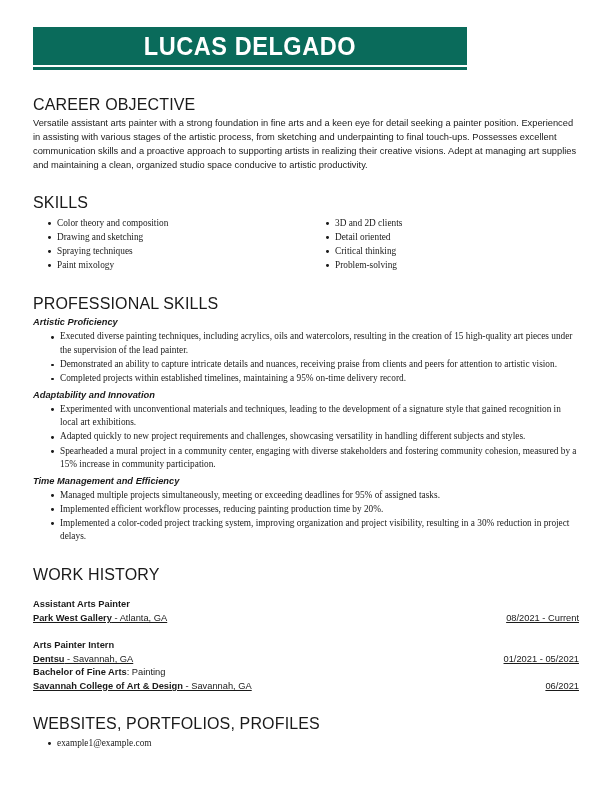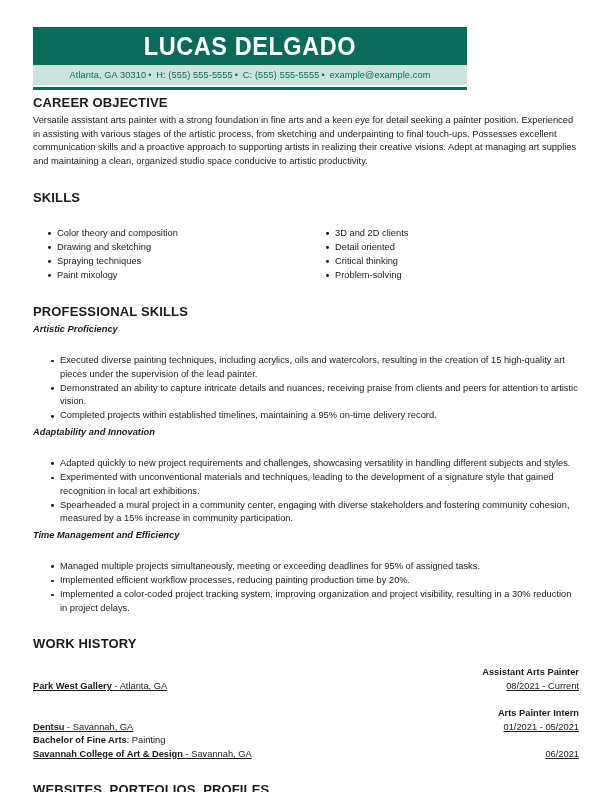--- a/index.html
+++ b/index.html
@@ -71,42 +71,43 @@
   .content {
     position: absolute;
     left: 33px;
     top: 96px;
     width: 546px;
   }
   .section {
     margin-bottom: 0;
   }
   .section-title {
-    font-size: 13px;
-    font-weight: bold;
+    font-size: 16px;
+    font-weight: normal;
     color: #1a1a1a;
     letter-spacing: 0.15px;
     margin: 22px 0 3px 0;
     line-height: 1.15;
   }
   .section-title.first { margin-top: 0; }
 
   .para {
     font-size: 9.3px;
     line-height: 13.7px;
     color: #1a1a1a;
     margin: 0;
     text-align: left;
   }
 
   
   ul.bullets {
     list-style: none;
-    margin: 18px 0 0 0;
+    margin: 1px 0 0 0;
     padding: 0;
+    font-family: Liberation Serif, serif;
   }
   ul.bullets li {
     position: relative;
     padding-left: 24px;
     font-size: 9.3px;
     line-height: 13.6px;
     margin-bottom: 0.5px;
   }
   ul.bullets li:before {
     content: "";
@@ -144,21 +145,20 @@
   ul.bullets.deep li {
     padding-left: 27px;
   }
   ul.bullets.deep li:before {
     left: 18px;
   }
 
   
   .entry {
     margin-top: 14px;
-    text-align: right;
   }
   .entry-role {
     font-size: 9.3px;
     font-weight: bold;
     line-height: 13.5px;
   }
   .entry-line {
     display: flex;
     justify-content: space-between;
     align-items: baseline;
@@ -185,28 +185,20 @@
   .edu-major { font-weight: normal; }
 </style>
 </head>
 <body>
 
 <div class="page">
 
   <div class="header-wrap">
     <div class="name-banner">
       <div class="name-text">LUCAS DELGADO</div>
-    </div>
-    <div class="contact-bar">
-      <div class="contact-text">
-        <span>Atlanta, GA 30310</span><span class="contact-sep">•</span>
-        <span>H: (555) 555-5555</span><span class="contact-sep">•</span>
-        <span>C: (555) 555-5555</span><span class="contact-sep">•</span>
-        <span>example@example.com</span>
-      </div>
     </div>
     <div class="header-rule"></div>
   </div>
 
   <div class="content">
 
     <div class="section">
       <div class="section-title first">CAREER OBJECTIVE</div>
       <p class="para">Versatile assistant arts painter with a strong foundation in fine arts and a keen eye for detail seeking a painter position. Experienced in assisting with various stages of the artistic process, from sketching and underpainting to final touch-ups. Possesses excellent communication skills and a proactive approach to supporting artists in realizing their creative visions. Adept at managing art supplies and maintaining a clean, organized studio space conducive to artistic productivity.</p>
     </div>
@@ -241,22 +233,22 @@
         <ul class="bullets deep">
           <li>Executed diverse painting techniques, including acrylics, oils and watercolors, resulting in the creation of 15 high-quality art pieces under the supervision of the lead painter.</li>
           <li>Demonstrated an ability to capture intricate details and nuances, receiving praise from clients and peers for attention to artistic vision.</li>
           <li>Completed projects within established timelines, maintaining a 95% on-time delivery record.</li>
         </ul>
       </div>
 
       <div>
         <div class="subgroup-title">Adaptability and Innovation</div>
         <ul class="bullets deep">
+          <li>Experimented with unconventional materials and techniques, leading to the development of a signature style that gained recognition in local art exhibitions.</li>
           <li>Adapted quickly to new project requirements and challenges, showcasing versatility in handling different subjects and styles.</li>
-          <li>Experimented with unconventional materials and techniques, leading to the development of a signature style that gained recognition in local art exhibitions.</li>
           <li>Spearheaded a mural project in a community center, engaging with diverse stakeholders and fostering community cohesion, measured by a 15% increase in community participation.</li>
         </ul>
       </div>
 
       <div>
         <div class="subgroup-title">Time Management and Efficiency</div>
         <ul class="bullets deep">
           <li>Managed multiple projects simultaneously, meeting or exceeding deadlines for 95% of assigned tasks.</li>
           <li>Implemented efficient workflow processes, reducing painting production time by 20%.</li>
           <li>Implemented a color-coded project tracking system, improving organization and project visibility, resulting in a 30% reduction in project delays.</li>

